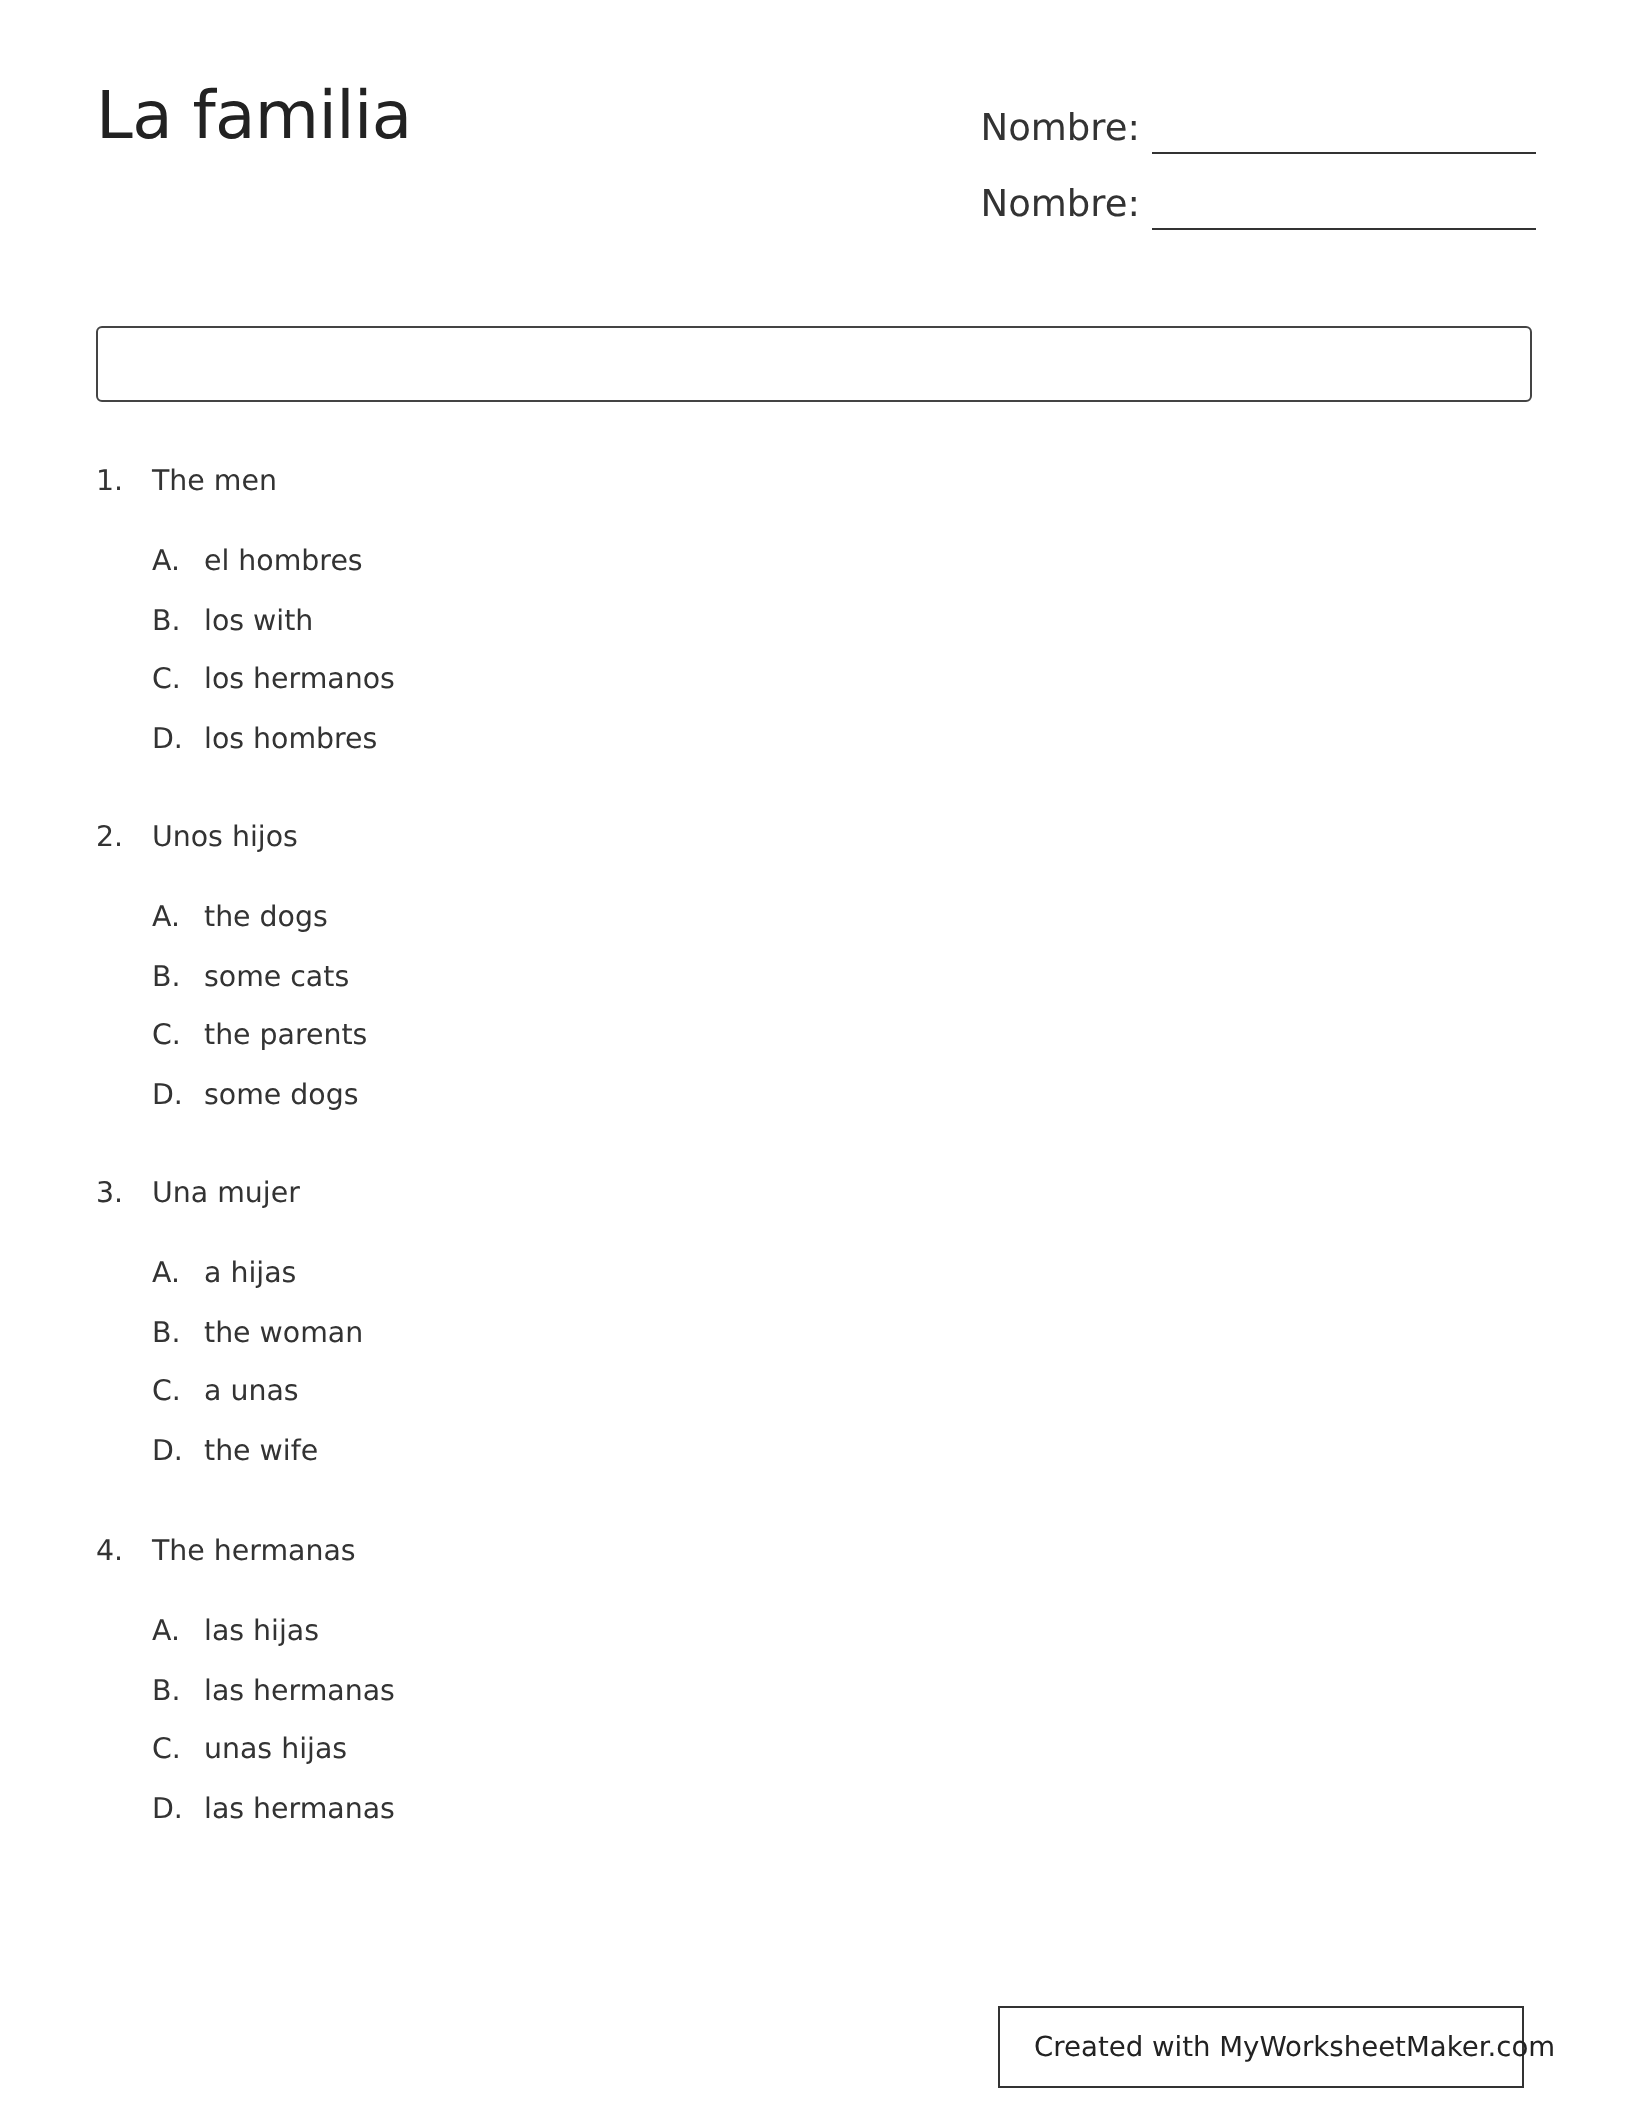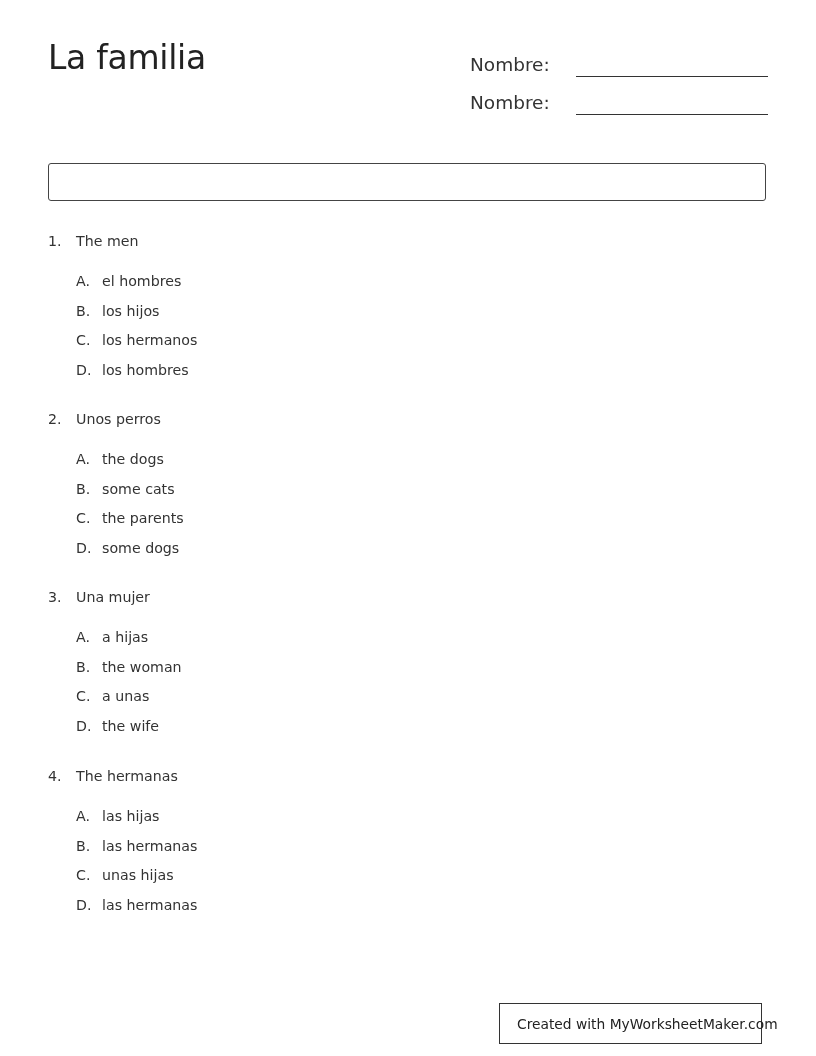--- a/index.html
+++ b/index.html
@@ -8,21 +8,21 @@
       font-family: "DejaVu Sans", "Liberation Sans", sans-serif;
       color: #333333;
     }
     .title {
       position: absolute; left: 48px; top: 36px;
       font-size: 33px; font-weight: 400; color: #222222; letter-spacing: -0.3px;
       margin: 0; line-height: 44px;
     }
     .field-row { position: absolute; display: flex; align-items: flex-end; }
     .field-label {
-      font-size: 18.5px; color: #333333; width: 100px;
+      font-size: 18.5px; color: #333333; text-align: right; width: 100px;
       margin-right: 6px; line-height: 24px;
     }
     .field-line {
       width: 192px; border-bottom: 1.5px solid #333333; height: 22px;
     }
     .row-nombre { left: 470px; top: 53px; }
     .row-fecha { left: 470px; top: 91px; }
 
     .word-bank {
       position: absolute; left: 48px; top: 163px; width: 716px; height: 36px;
@@ -65,37 +65,37 @@
     <span class="q-num">1.</span>
     <span>The men</span>
   </div>
   <div class="options">
     <div class="opt">
         <span class="opt-letter">A.</span>
         <span>el hombres</span>
       </div>
     <div class="opt">
         <span class="opt-letter">B.</span>
-        <span>los hijos</span>
+        <span>los with</span>
       </div>
     <div class="opt">
         <span class="opt-letter">C.</span>
         <span>los hermanos</span>
       </div>
     <div class="opt">
         <span class="opt-letter">D.</span>
         <span>los hombres</span>
       </div>
   </div>
 </div>
 
 <div class="question" style="top:409px;">
   <div class="q-head">
     <span class="q-num">2.</span>
-    <span>Unos perros</span>
+    <span>Unos hijos</span>
   </div>
   <div class="options">
     <div class="opt">
         <span class="opt-letter">A.</span>
         <span>the dogs</span>
       </div>
     <div class="opt">
         <span class="opt-letter">B.</span>
         <span>some cats</span>
       </div>

